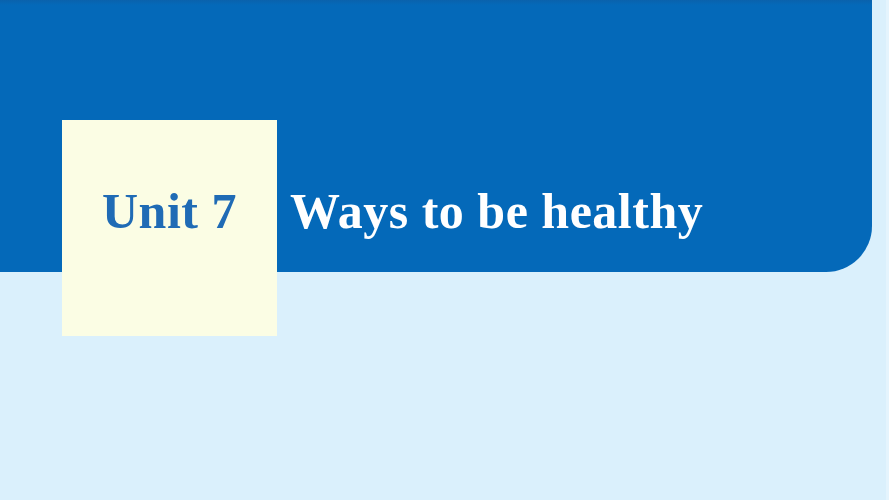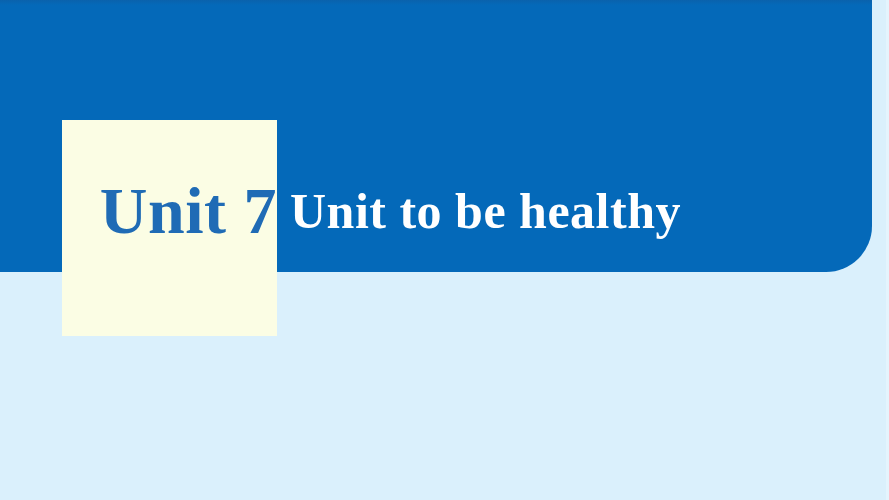--- a/index.html
+++ b/index.html
@@ -59,24 +59,24 @@
     left: 62px;
     top: 178px;
     height: 66px;
     display: flex;
     align-items: center;
   }
 
   #unit-label {
     display: block;
     width: 215px;
-    text-align: right;
+    text-align: center;
     font-family: "Liberation Serif", serif;
     font-weight: bold;
-    font-size: 66px;
+    font-size: 50px;
     line-height: 66px;
     color: #1f6bb5;
     letter-spacing: 0.5px;
     white-space: nowrap;
   }
 
   #unit-title {
     display: block;
     margin-left: 13px;
     font-family: "Liberation Serif", serif;
@@ -102,18 +102,18 @@
 <body>
 
 <div id="slide">
 
   <div id="header-panel"></div>
 
   <div id="unit-box"></div>
 
   <div id="title-row">
     <span id="unit-label">Unit 7</span>
-    <span id="unit-title">Unit to be healthy</span>
+    <span id="unit-title">Ways to be healthy</span>
   </div>
 
   <div id="right-margin"></div>
 
 </div>
 
 </body></html>

